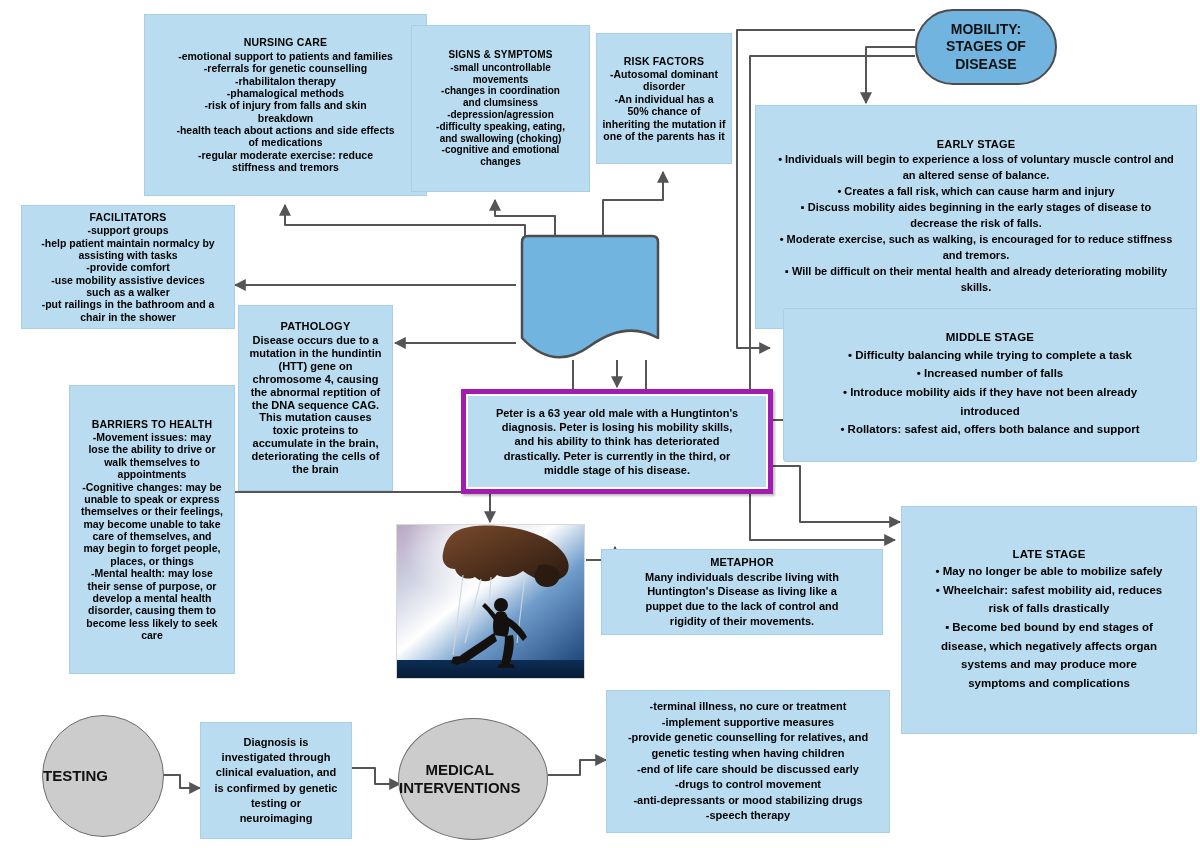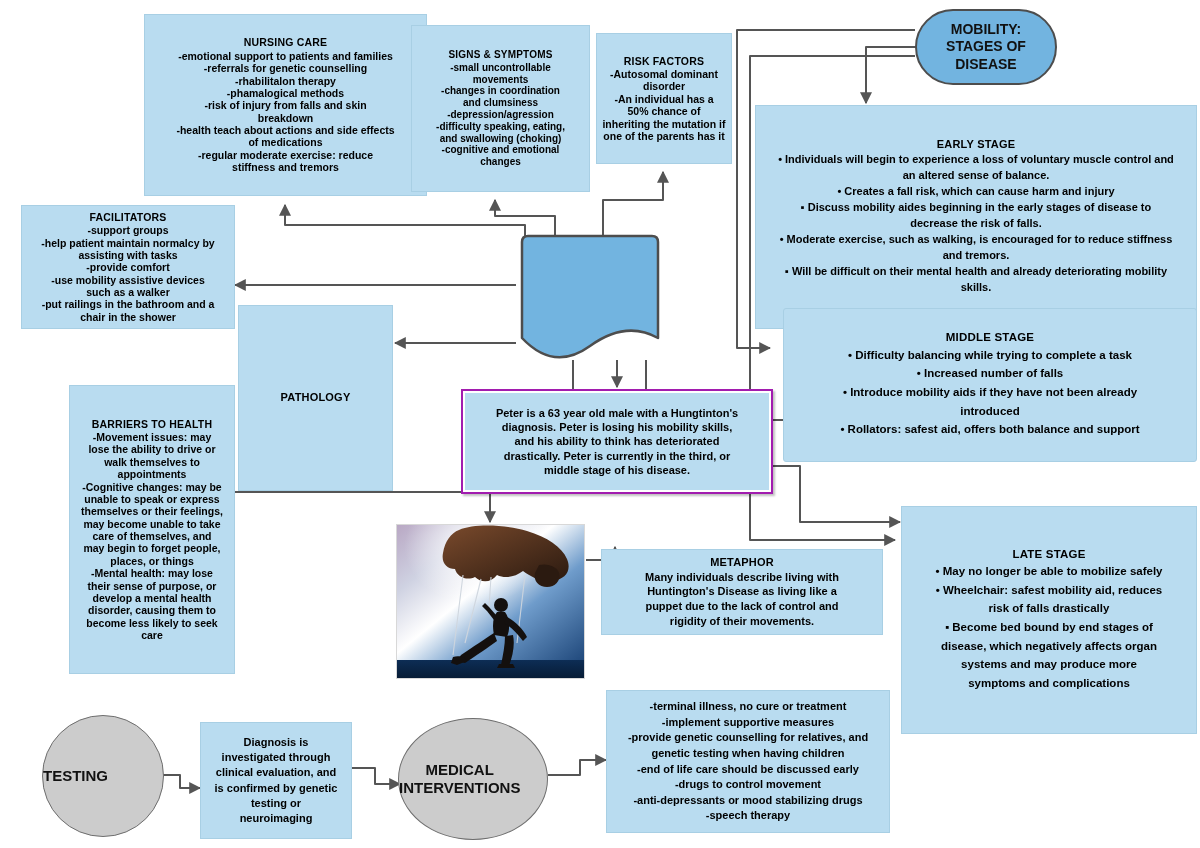--- a/index.html
+++ b/index.html
@@ -95,21 +95,21 @@
     box-sizing: border-box;
     line-height: 1.2;
   }
 
   
   #peter-box {
     position: absolute;
     left: 461px; top: 389px;
     width: 312px; height: 105px;
     background: #b9dcf0;
-    border: 2px solid #a21caf;
+    border: 5px solid #a21caf;
     box-shadow: 0 0 0 2px #ffffff inset, 2px 2px 2px rgba(0,0,0,0.25);
     box-sizing: border-box;
     display: flex; align-items: center; justify-content: center;
     text-align: center;
     font-size: 11px; font-weight: bold;
     line-height: 1.28;
     padding: 6px 12px;
     color: #000;
   }
 
@@ -267,20 +267,31 @@
 assisting with tasks
 -provide comfort
 -use mobility assistive devices
 such as a walker
 -put railings in the bathroom and a
 chair in the shower</div>
   </div>
 
   <div class="box" style="left:238px; top:305px; width:155px; height:186px; font-size:11px;">
     <div class="ttl">PATHOLOGY</div>
+    <div class="body" style="white-space:pre-line">Disease occurs due to a
+mutation in the hundintin
+(HTT) gene on
+chromosome 4, causing
+the abnormal reptition of
+the DNA sequence CAG.
+This mutation causes
+toxic proteins to
+accumulate in the brain,
+deteriorating the cells of
+the brain</div>
   </div>
 
   <div class="box" style="left:37px; top:385px; width:166px; height:289px; font-size:10.5px;margin-left:32px;">
     <div class="ttl">BARRIERS TO HEALTH</div>
     <div class="body" style="white-space:pre-line">-Movement issues: may
 lose the ability to drive or
 walk themselves to
 appointments
 -Cognitive changes: may be
 unable to speak or express

